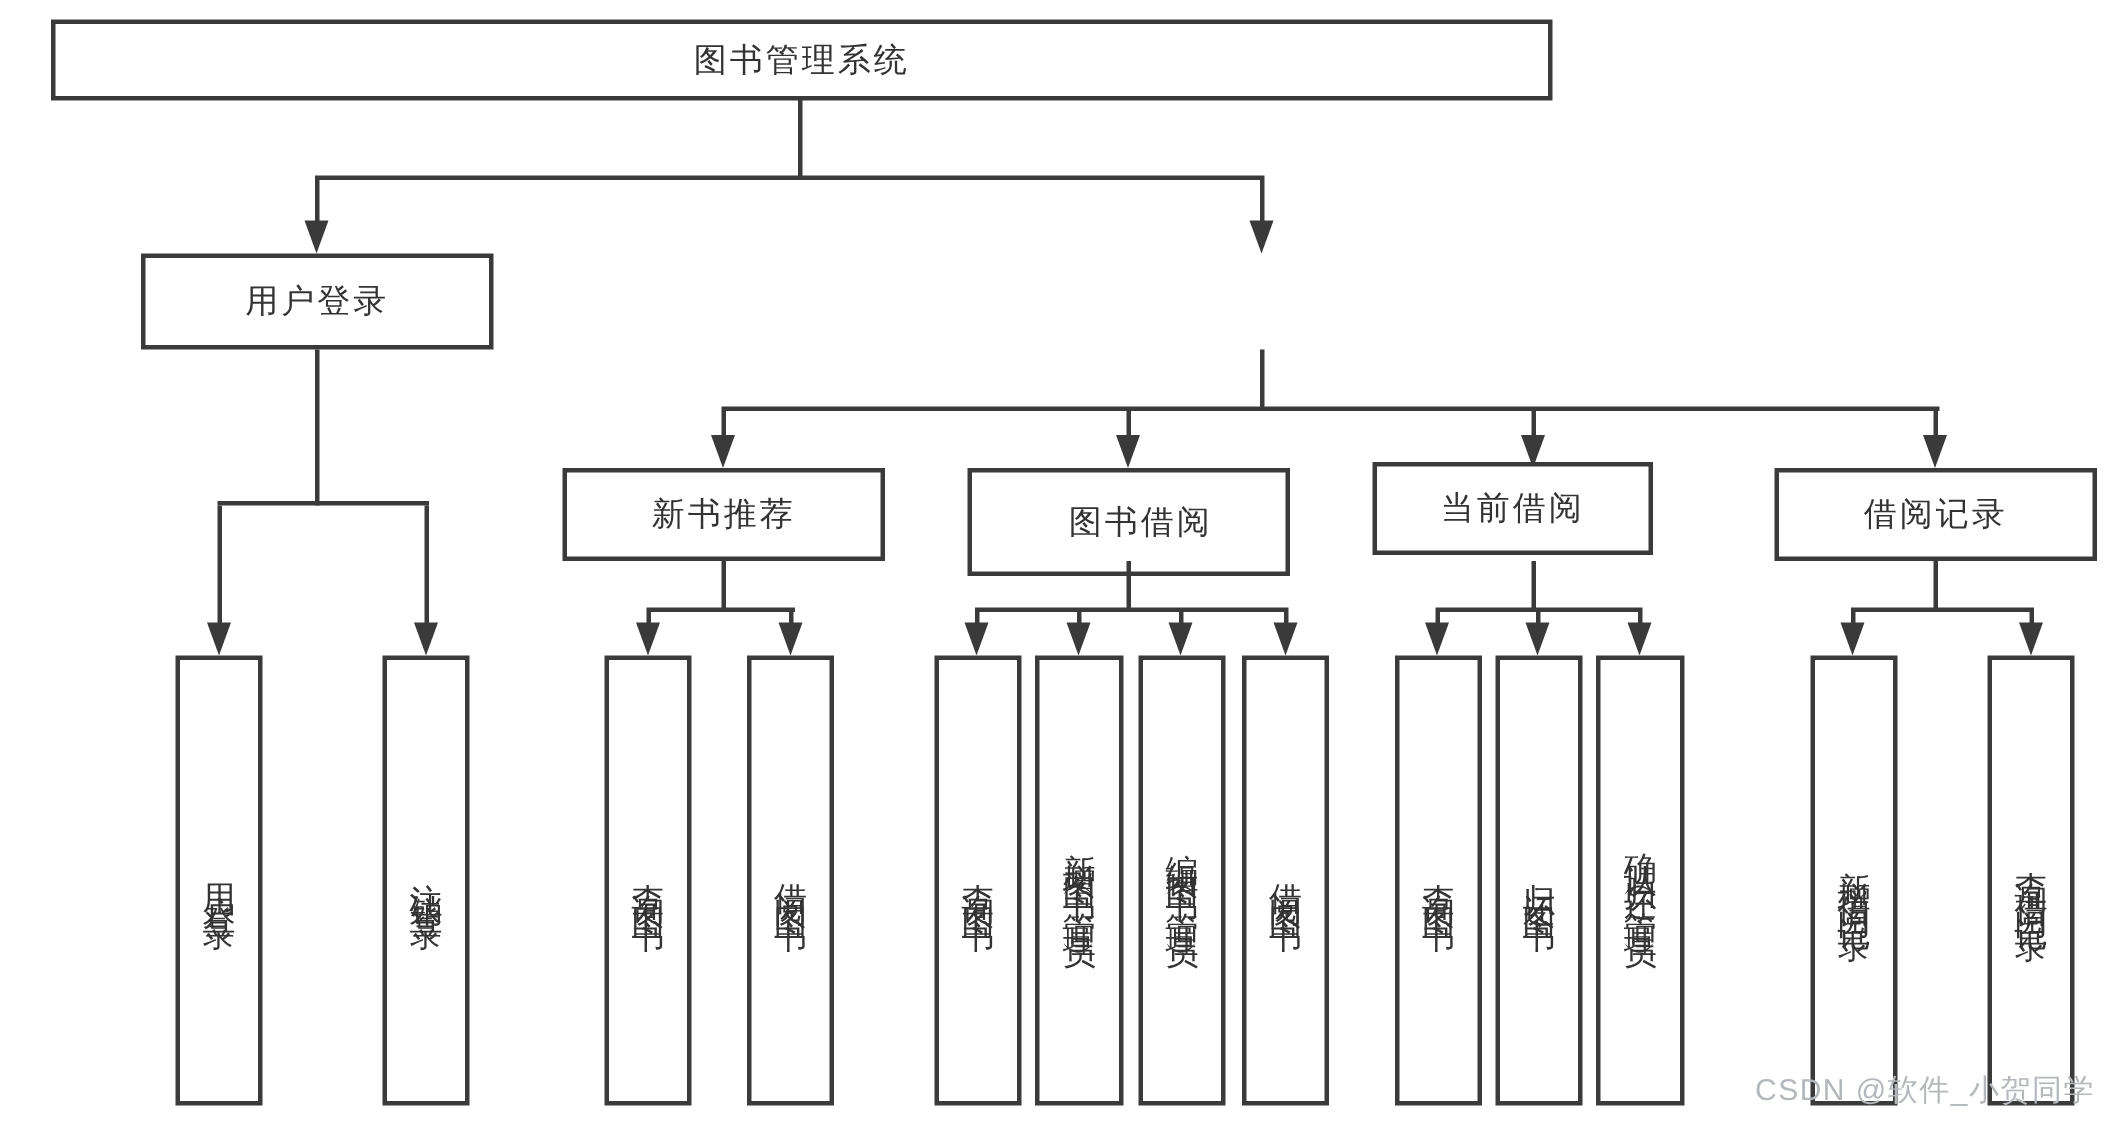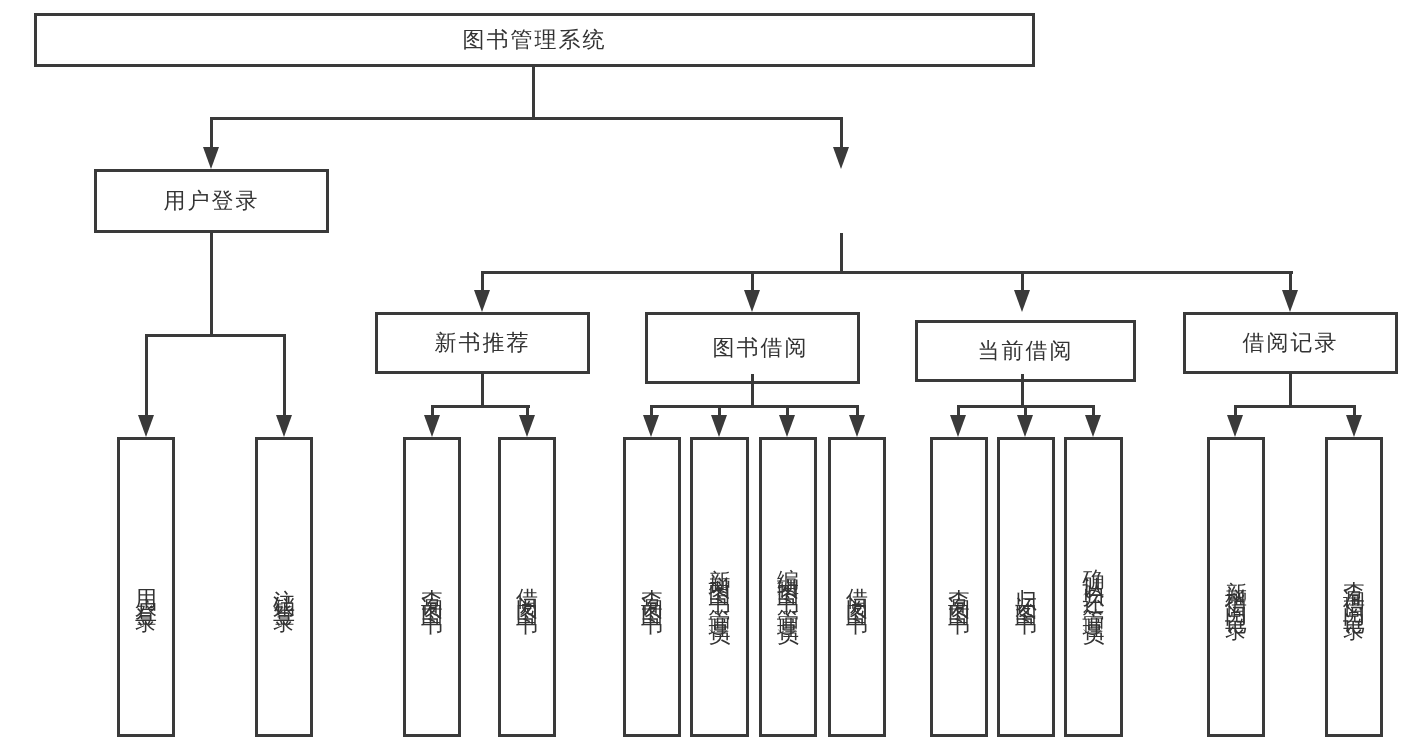--- a/index.html
+++ b/index.html
@@ -104,21 +104,21 @@
   <div class="arrowhead" style="left:1002px; top:290px;"></div>
   <div class="line" style="left:1277px; top:274px; width:3px; height:20px;"></div>
   <div class="arrowhead" style="left:1270px; top:290px;"></div>
 
   <div class="box" style="left:363px; top:312px; width:215px; height:62px;">
     <span>新书推荐</span>
   </div>
   <div class="box" style="left:633px; top:312px; width:215px; height:72px;padding-left:16px;">
     <span>图书借阅</span>
   </div>
-  <div class="box" style="left:903px; top:320px; width:221px; height:62px;">
+  <div class="box" style="left:903px; top:308px; width:187px; height:62px;">
     <span>当前借阅</span>
   </div>
   <div class="box" style="left:1171px; top:312px; width:215px; height:62px;">
     <span>借阅记录</span>
   </div>
 
   <div class="line" style="left:469px; top:374px; width:3px; height:34px;"></div>
   <div class="line" style="left:419px; top:405px; width:99px; height:3px;"></div>
   <div class="line" style="left:419px; top:408px; width:3px; height:12px;"></div>
   <div class="arrowhead" style="left:412px; top:415px;"></div>
@@ -189,14 +189,15 @@
     <span class="vtext">确认归还（管理员）</span>
   </div>
 
   <div class="box leaf" style="left:1195px; top:437px; width:58px; height:300px;">
     <span class="vtext">新增借阅记录</span>
   </div>
   <div class="box leaf" style="left:1313px; top:437px; width:58px; height:300px;">
     <span class="vtext">查询借阅记录</span>
   </div>
 
+  <div class="watermark">CSDN @软件_小贺同学</div>
 
 </div>
 
 </body></html>

